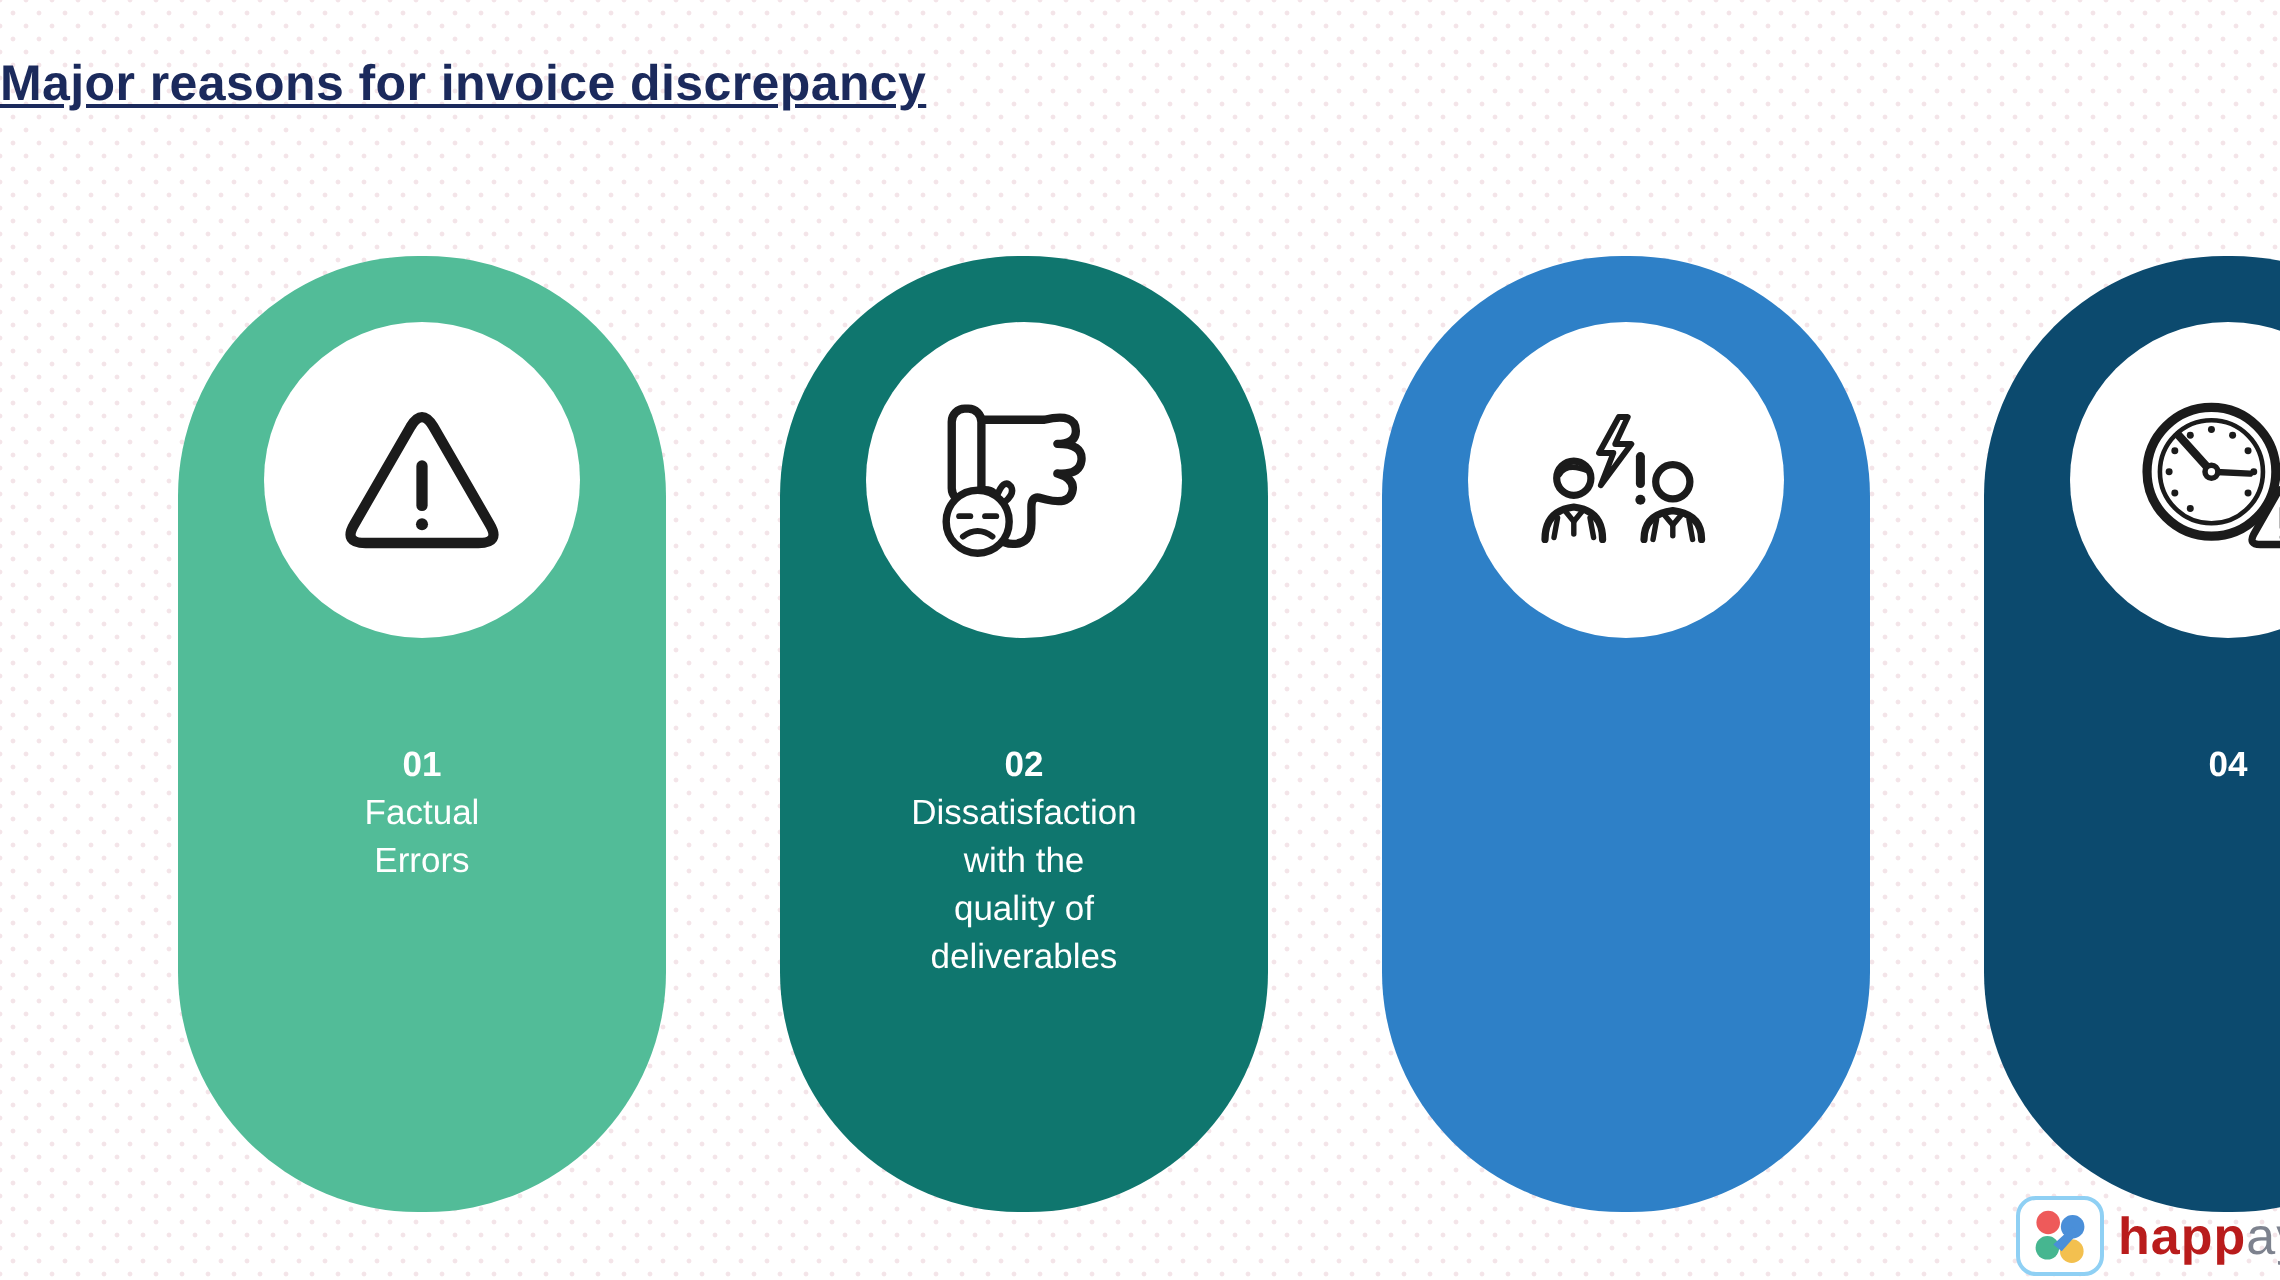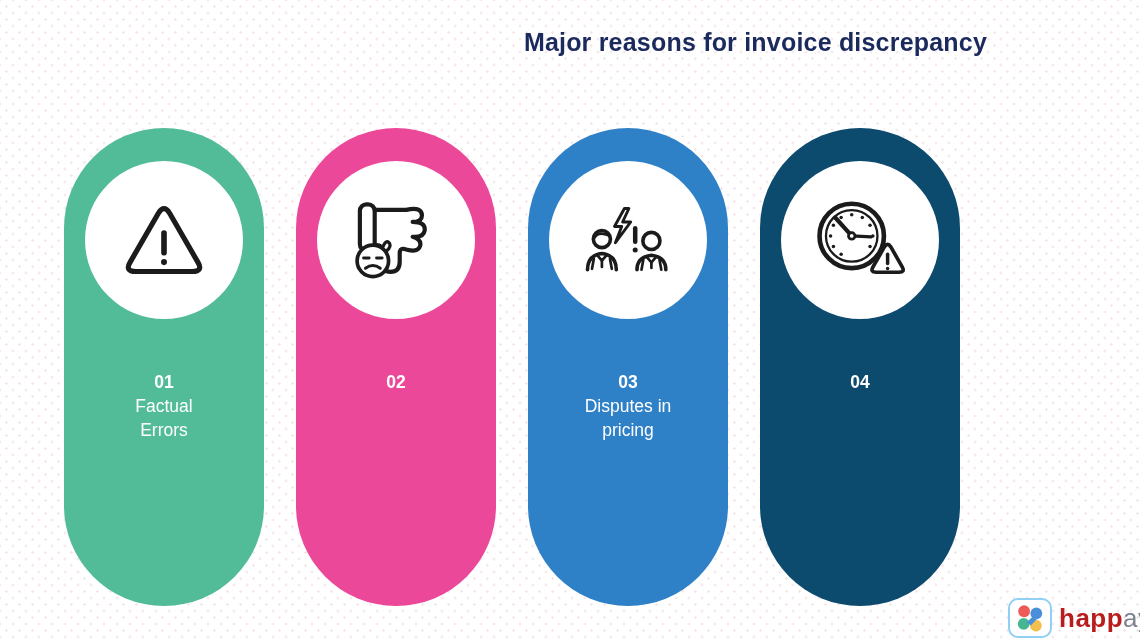--- a/index.html
+++ b/index.html
@@ -10,33 +10,35 @@
     background-image:
       radial-gradient(rgba(214,160,175,0.28) 1px, transparent 1.4px),
       radial-gradient(rgba(214,160,175,0.28) 1px, transparent 1.4px);
     background-size:13px 13px,13px 13px;
     background-position:0 0,6.5px 6.5px;
     position:relative;
     overflow:hidden;
   }
   .title{
     position:absolute;top:28px;left:0;width:987px;
-    text-align:right;
+    text-align:left;
     font-size:25px;font-weight:800;letter-spacing:0.2px;
     margin:0;
+    text-decoration:underline;
   }
   .cards{
     position:absolute;left:64px;top:128px;
     display:flex;gap:32px;
   }
   .card{
-    width:200px;height:478px;
+    width:244px;height:478px;
     border-radius:120px;
     display:flex;flex-direction:column;align-items:center;
     box-sizing:border-box;
+    margin-left:25px;
   }
   .circle{
     width:158px;height:158px;margin-top:33px;
     background:#ffffff;border-radius:50%;
     display:flex;align-items:center;justify-content:center;
     flex:0 0 auto;
   }
   .circle svg{display:block;}
   .card-text{
     margin-top:51px;
@@ -88,36 +90,40 @@
         </svg>
 
       </div>
       <div class="card-text">
         <div class="card-number">01</div>
         <div class="card-label">Factual
 Errors</div>
       </div>
     </article>
 
-    <article class="card" style="background: #ec4899;">
+    <article class="card" style="background: #0f766e;">
       <div class="circle">
 
         <svg width="102" height="88" viewBox="0 0 110 95" fill="none" stroke="#1b1b1b" stroke-width="4.5" stroke-linecap="round" stroke-linejoin="round">
           <rect x="16" y="9" width="16" height="50" rx="7"></rect>
           <path d="M32 15 H66 Q83 11 83 21 Q83 28 73 28 Q87 28 86 37 Q85 45 73 44 Q83 47 81 54 Q79 61 67 58 L63 57 Q59 56.5 59 62 L59 71 Q59 82 49 82 Q40 82 40 71 L40 59 Q40 53 34 53 L32 53"></path>
           <path d="M40 57 Q44 46 48 51 Q50 55 45 59" stroke-width="3.5"></path>
           <circle cx="30" cy="70" r="17" fill="#ffffff" stroke-width="4"></circle>
           <line x1="20" y1="67" x2="26" y2="67" stroke-width="3.2"></line>
           <line x1="34" y1="67" x2="40" y2="67" stroke-width="3.2"></line>
           <path d="M22 78 Q30 72 38 78" stroke-width="3.2"></path>
         </svg>
 
       </div>
       <div class="card-text">
         <div class="card-number">02</div>
+        <div class="card-label">Dissatisfaction
+with the
+quality of
+deliverables</div>
       </div>
     </article>
 
     <article class="card" style="background: rgb(46, 128, 199);">
       <div class="circle">
 
         <svg width="90" height="74" viewBox="0 0 100 82" fill="none" stroke="#1b1b1b" stroke-width="4" stroke-linecap="round" stroke-linejoin="round">
           <path d="M46 6 L35 26 H43 L36 44 L53 21 H44 L51 6 Z" stroke-width="3.2"></path>
           <line x1="58" y1="28" x2="58" y2="43" stroke-width="5"></line>
           <circle cx="58" cy="52" r="2.8" fill="#1b1b1b" stroke="none"></circle>
@@ -129,25 +135,20 @@
           <line x1="12" y1="62" x2="10" y2="73" stroke-width="3"></line>
           <line x1="30" y1="62" x2="32" y2="73" stroke-width="3"></line>
           <circle cx="76" cy="42" r="9.5"></circle>
           <path d="M60 74 Q60 60 76 58 Q92 60 92 74"></path>
           <path d="M71 60 L76 66 L81 60" stroke-width="3"></path>
           <line x1="76" y1="66" x2="76" y2="72" stroke-width="3"></line>
           <line x1="67" y1="63" x2="65" y2="74" stroke-width="3"></line>
           <line x1="85" y1="63" x2="87" y2="74" stroke-width="3"></line>
         </svg>
 
-      </div>
-      <div class="card-text">
-        <div class="card-number">03</div>
-        <div class="card-label">Disputes in
-pricing</div>
       </div>
     </article>
 
     <article class="card" style="background: #0c4a6e;">
       <div class="circle">
 
         <svg width="92" height="85" viewBox="0 0 100 92" fill="none" stroke="#1b1b1b" stroke-width="5" stroke-linecap="round" stroke-linejoin="round">
           <circle cx="41" cy="41" r="35"></circle>
           <circle cx="41" cy="41" r="28" stroke-width="2.5"></circle>
           <g fill="#1b1b1b" stroke="none">

